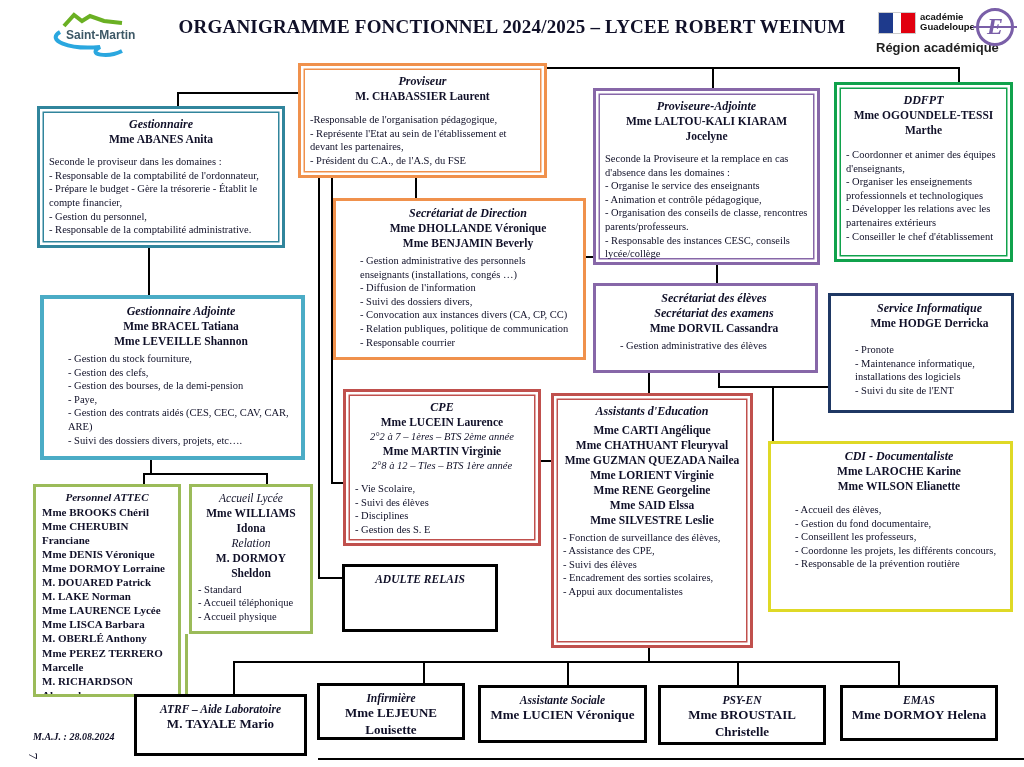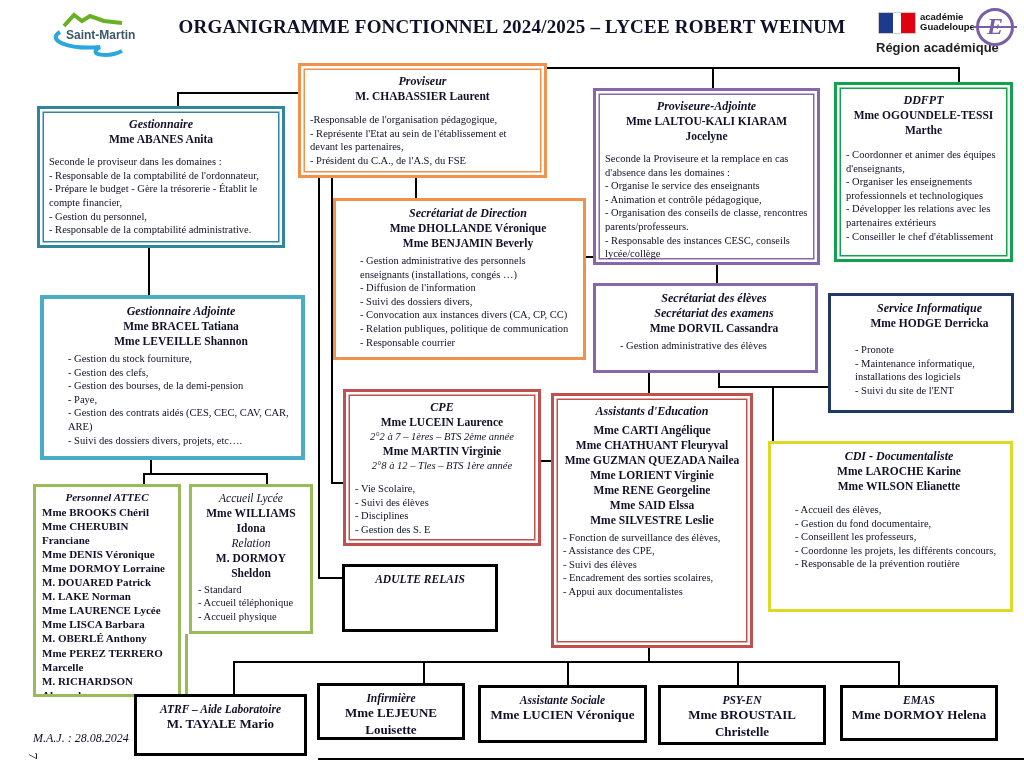--- a/index.html
+++ b/index.html
@@ -42,21 +42,21 @@
   .items{margin-top:3px;font-size:10.5px;line-height:1.3;text-align:left;}
   .line{font-size:11.5px;line-height:1.3;text-align:center;}
   .line.l-title{font-weight:normal;font-style:italic;}
   .line.l-name{font-weight:bold;}
   .line.l-sub{font-style:italic;font-size:10.5px;}
   .attec .name{text-align:left;font-size:11px;line-height:1.28;}
   .box.black .bt{font-size:11.5px;}
   .box.black .name{font-size:13px;}
   .gap-sm{margin-top:4px;}
 
-  #maj{position:absolute;left:33px;top:731px;font-size:12px;font-style:italic;font-weight:normal;}
+  #maj{position:absolute;left:33px;top:731px;font-size:10px;font-style:italic;font-weight:bold;}
   #pageno{position:absolute;left:30px;top:748px;font-size:13px;transform:rotate(90deg);}
 </style>
 </head>
 <body>
 
 <div id="page">
 
   <div id="title">ORGANIGRAMME FONCTIONNEL 2024/2025 – LYCEE ROBERT WEINUM</div>
 
   <div class="logoL">

